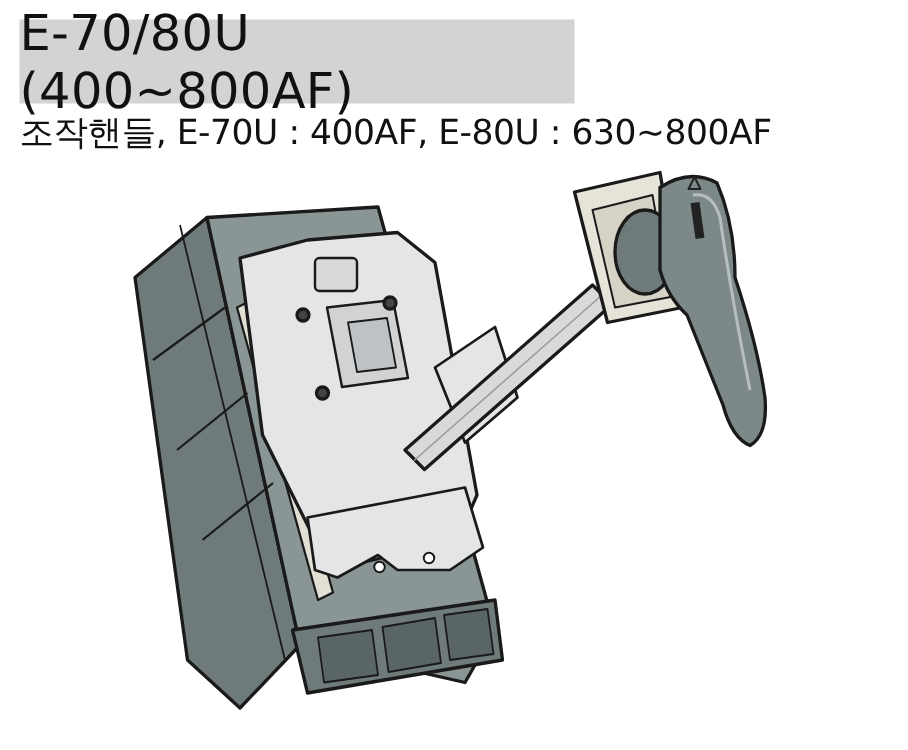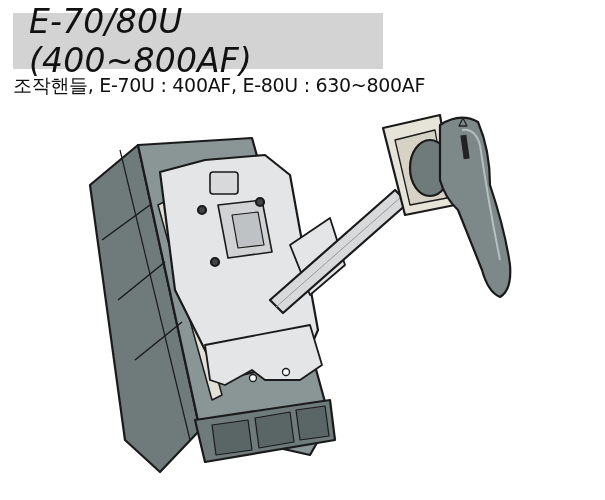--- a/index.html
+++ b/index.html
@@ -1,23 +1,23 @@
 <!DOCTYPE html>
 <html><head>
   <meta charset="utf-8">
   <style>
     html, body { margin: 0; padding: 0; background: #ffffff; }
     body { width: 605px; height: 500px; position: relative; overflow: hidden; font-family: "Liberation Sans", "DejaVu Sans", sans-serif; }
     .title-box {
       position: absolute; left: 13px; top: 13px; width: 370px; height: 56px;
-      background: #d3d3d3; display: flex; align-items: center; padding-left: 16px; box-sizing: border-box; font-style: italic;
+      background: #d3d3d3; display: flex; align-items: center; box-sizing: border-box;
     }
     .title-text { font-size: 33px; color: #111; letter-spacing: 0.2px; font-family: "DejaVu Sans", sans-serif; }
     .subtitle {
-      position: absolute; left: 13px; top: 73px; font-size: 19px; color: #111;
+      position: absolute; left: 13px; top: 73px; font-size: 23px; color: #111;
       font-family: "DejaVu Sans", sans-serif; letter-spacing: -0.3px;
     }
     .illustration { position: absolute; left: 0; top: 100px; width: 605px; height: 400px; }
   </style>
 </head>
 <body>
 
 <div class="title-box">
   <span class="title-text">E-70/80U (400~800AF)</span>
 </div>

